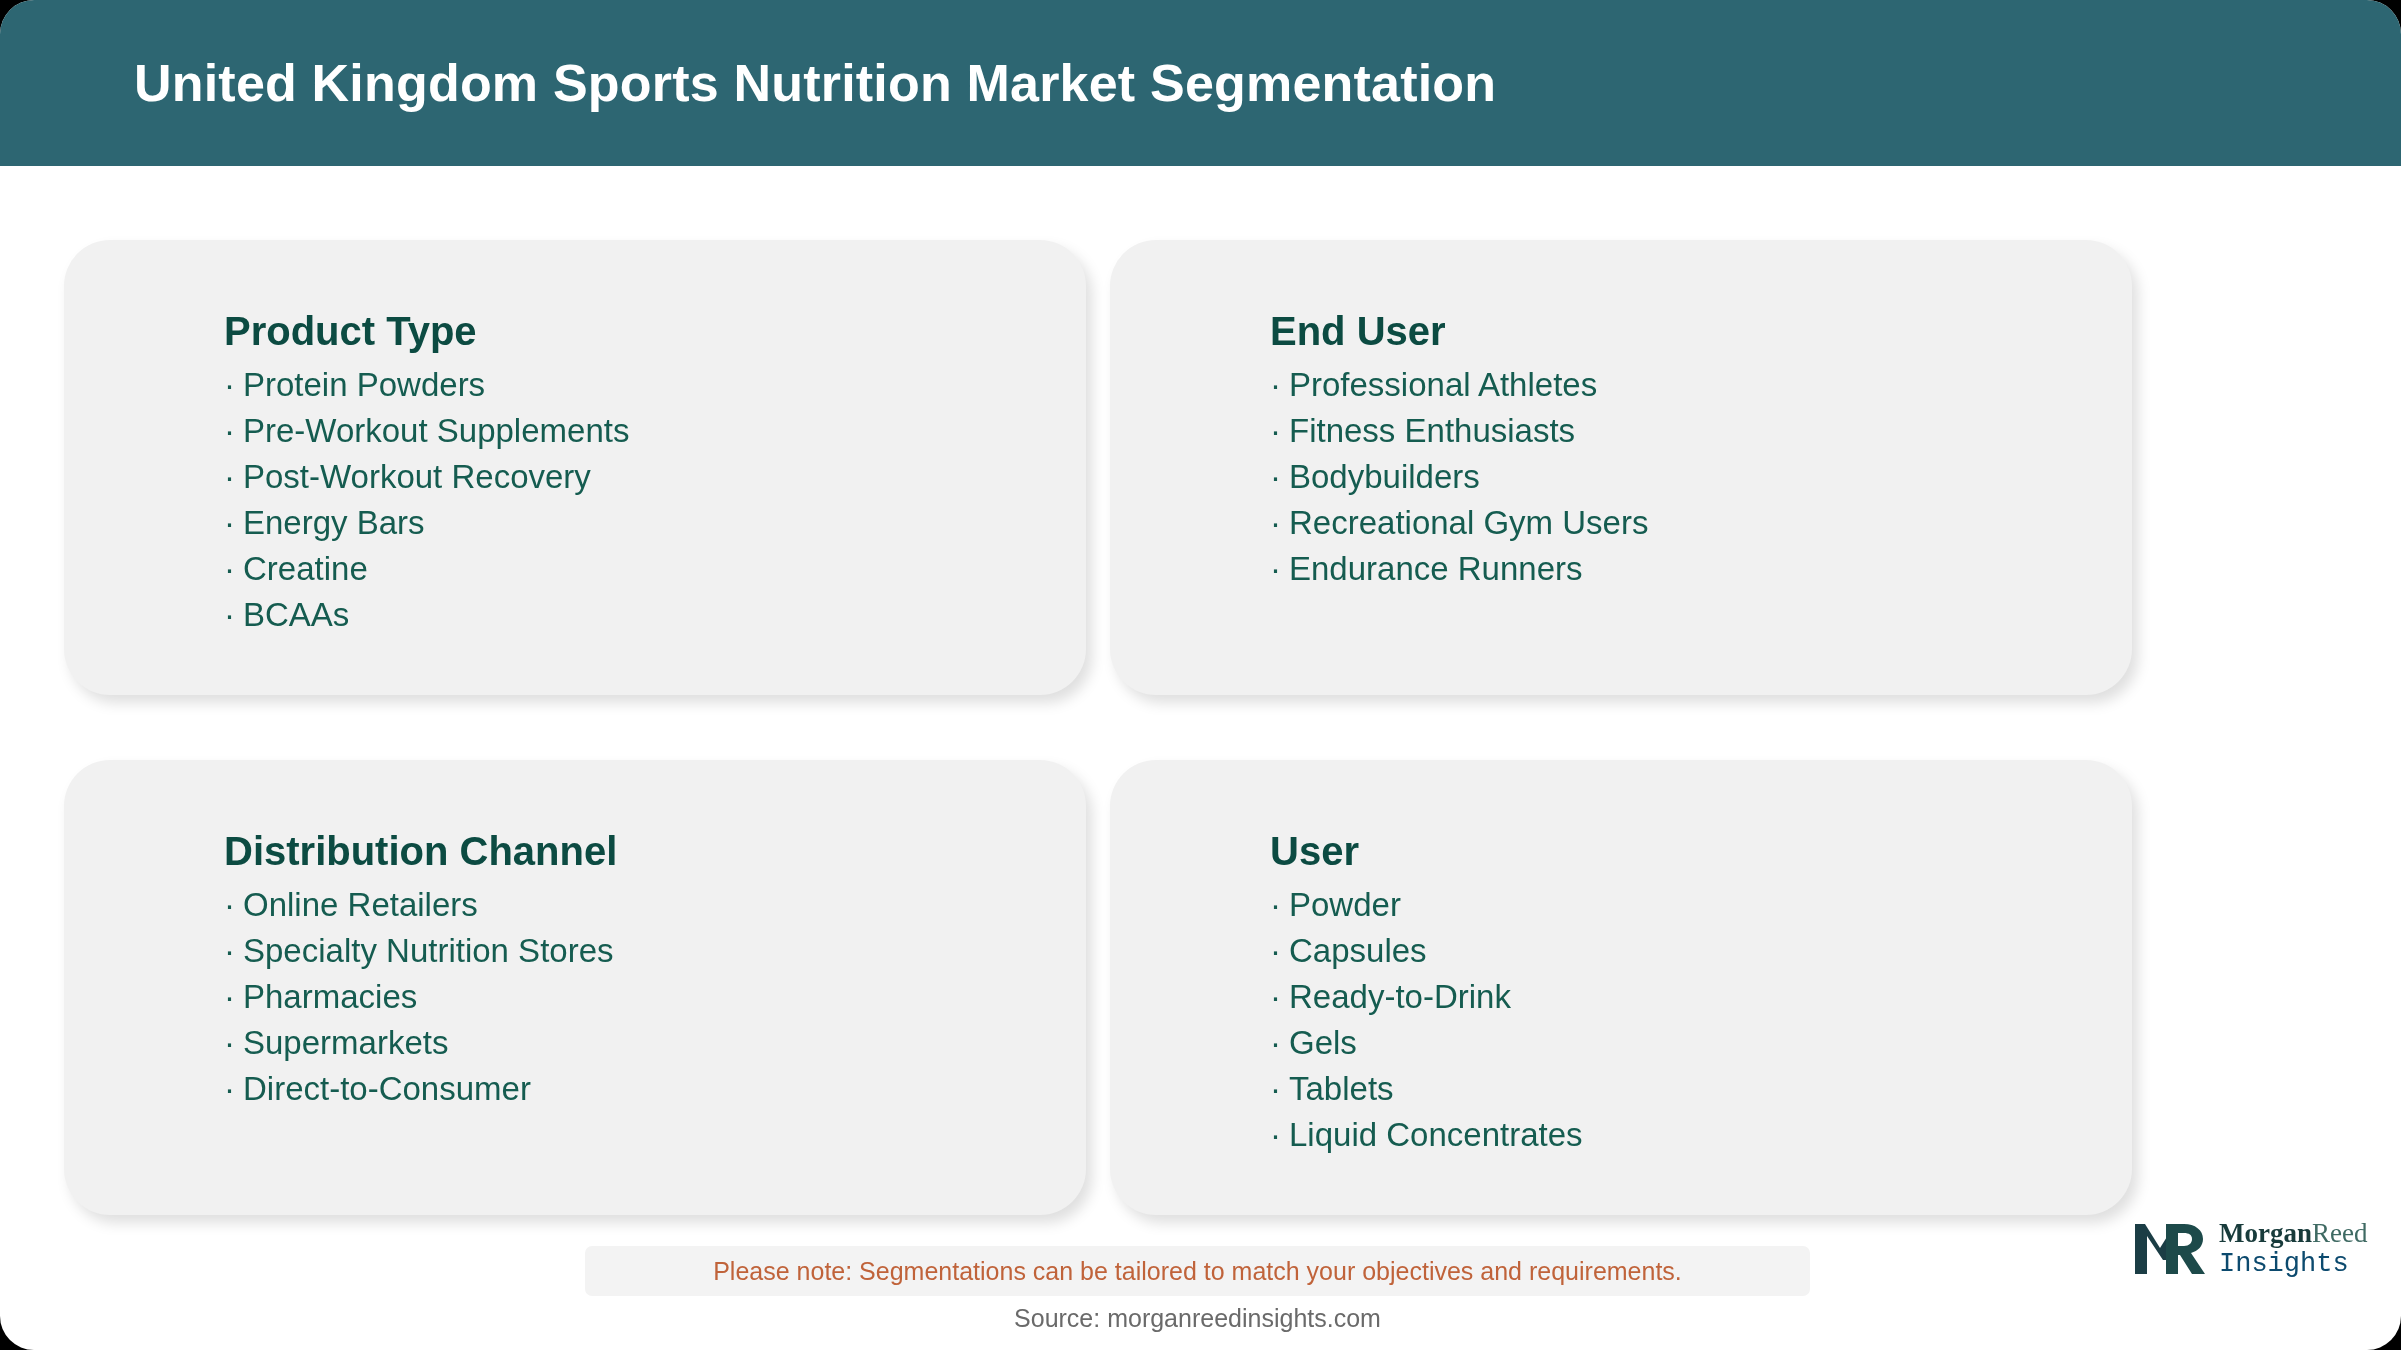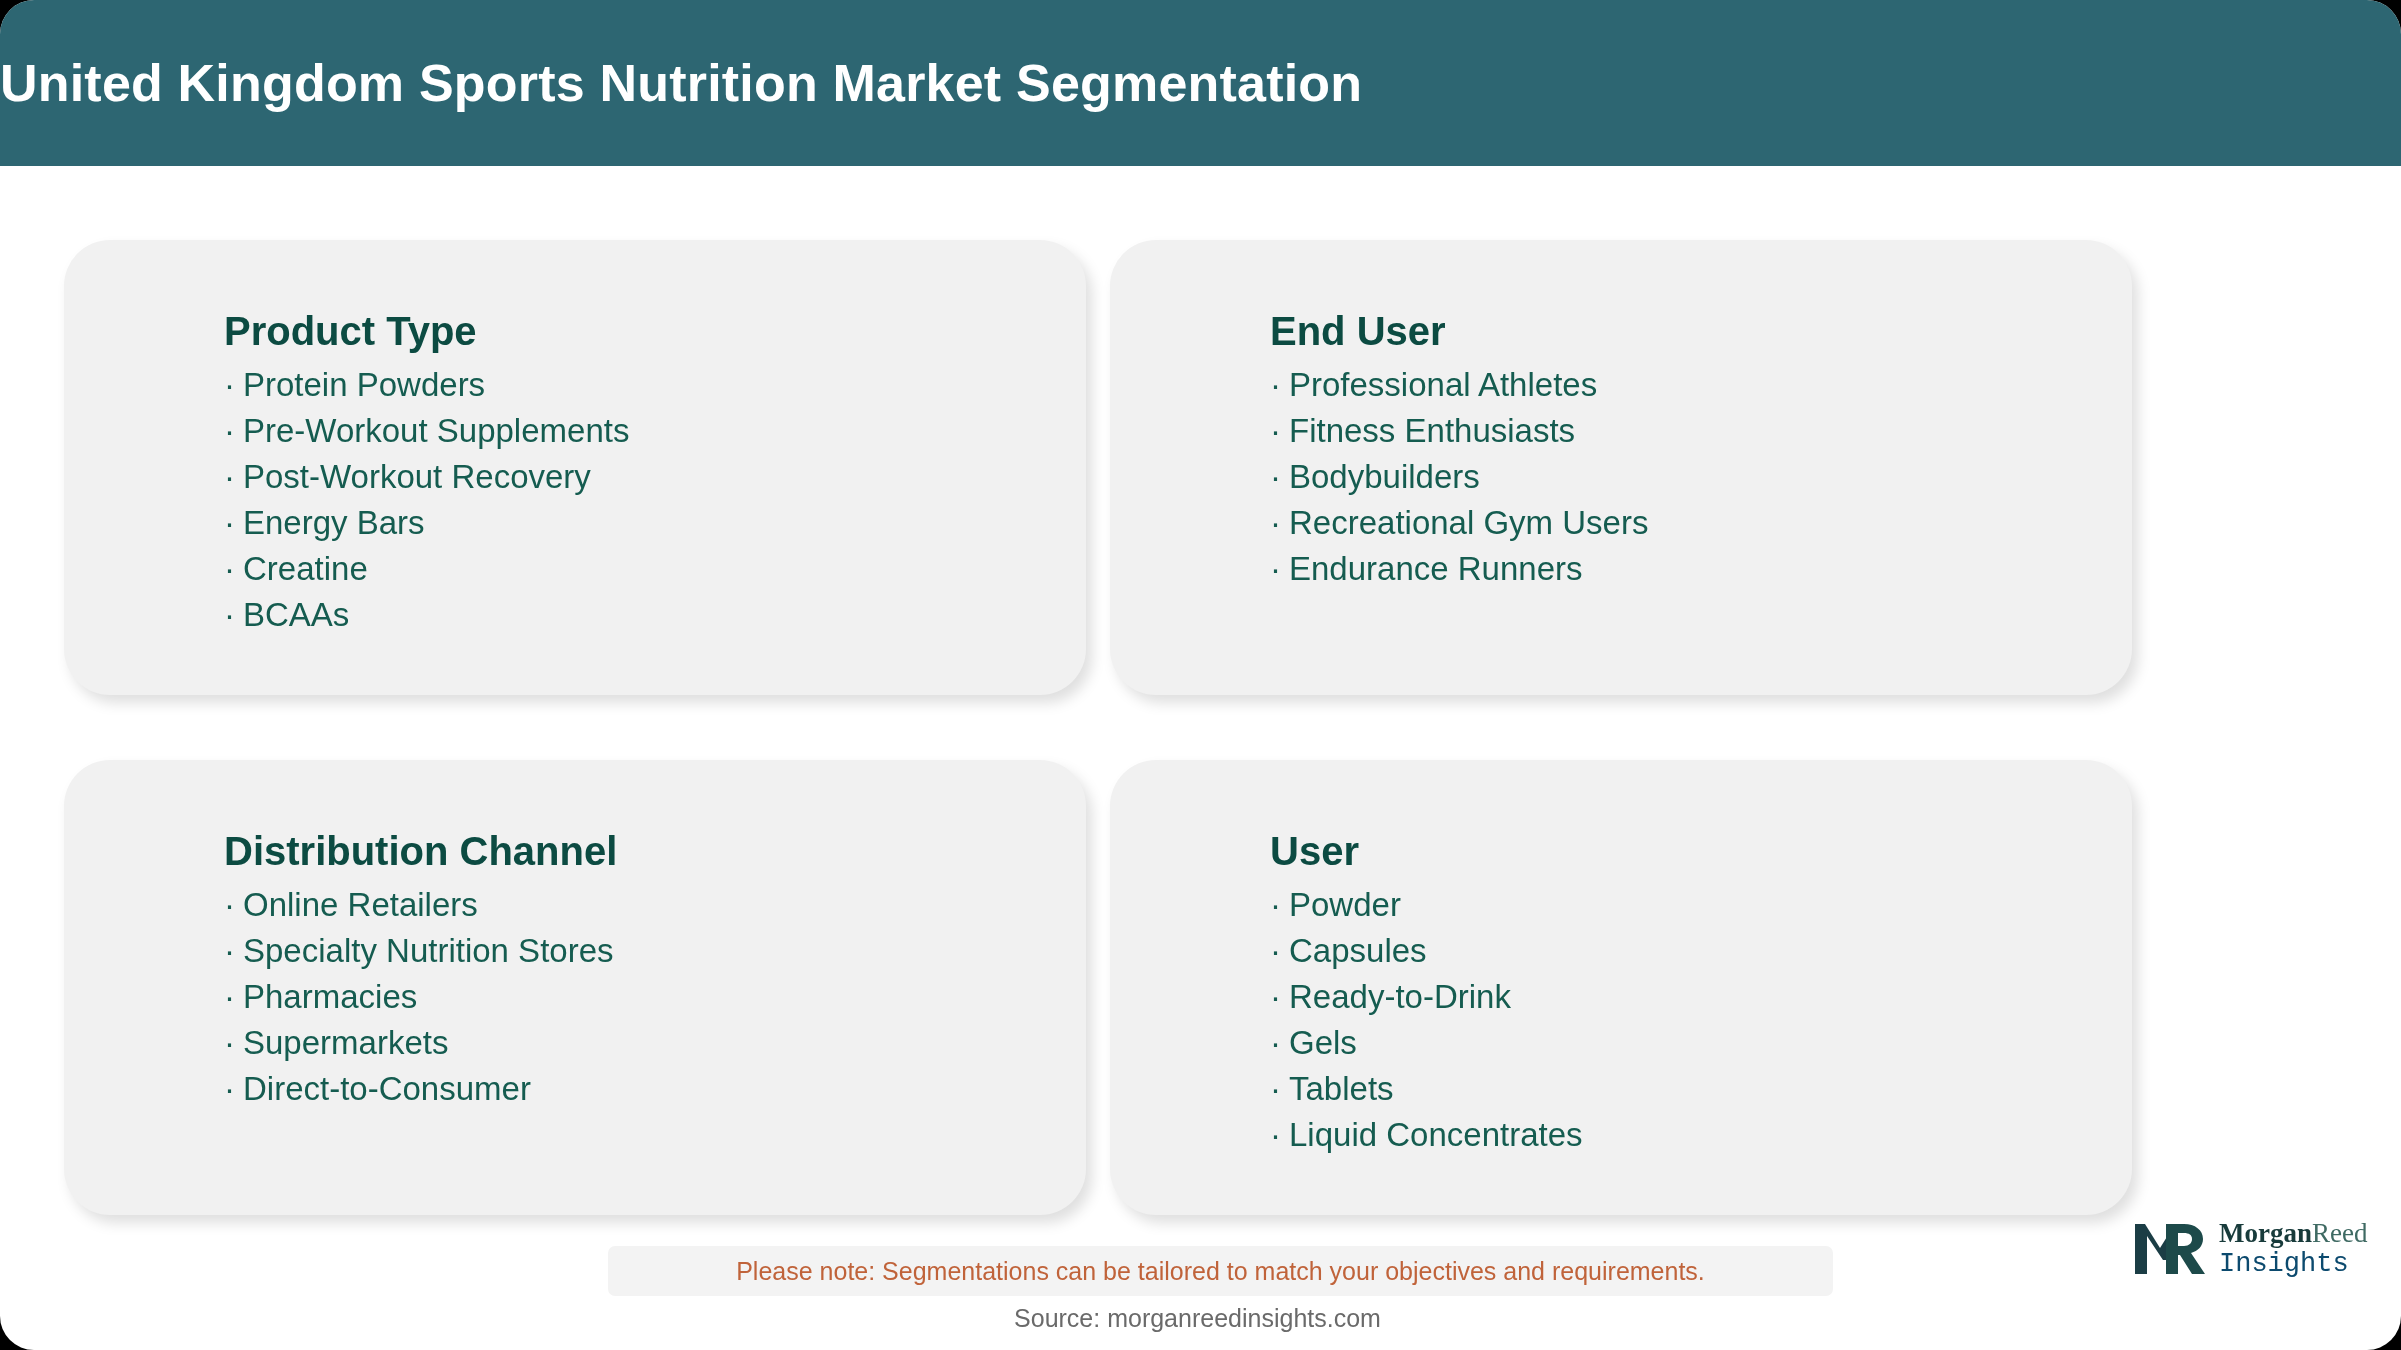--- a/index.html
+++ b/index.html
@@ -30,20 +30,21 @@
     left: 0;
     top: 0;
     width: 2401px;
     height: 166px;
     background: #2d6672;
     display: flex;
     align-items: center;
   }
   .header-title {
     margin: 0;
+    padding-left: 134px;
     color: #ffffff;
     font-size: 52px;
     font-weight: bold;
     letter-spacing: 0.2px;
     line-height: 1.05;
     white-space: nowrap;
     font-family: "Liberation Sans", sans-serif;
   }
 
   
@@ -99,21 +100,21 @@
   }
   .card-list li .bullet-dot {
     display: inline-block;
     width: 19px;
     color: #155c50;
   }
 
   
   .note-box {
     position: absolute;
-    left: 608px;
+    left: 585px;
     top: 1246px;
     width: 1225px;
     height: 50px;
     background: #f3f3f3;
     border-radius: 7px;
     display: flex;
     align-items: center;
     justify-content: center;
     box-sizing: border-box;
   }

